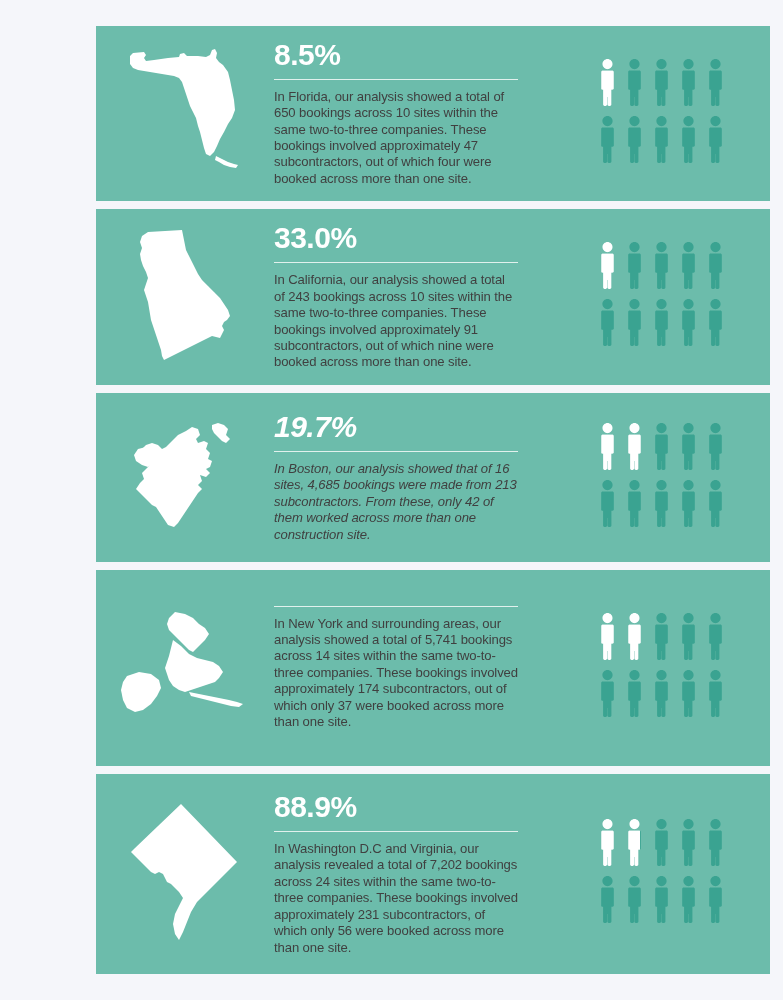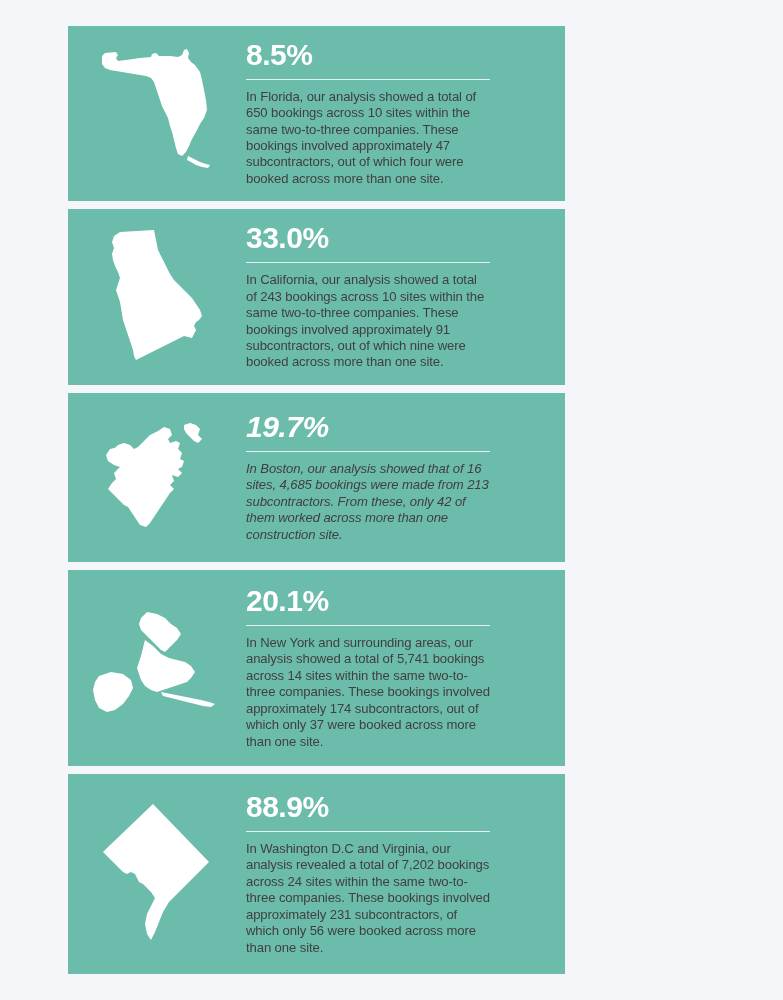--- a/index.html
+++ b/index.html
@@ -16,22 +16,22 @@
   }
   #infographic {
     position: relative;
     width: 783px;
     height: 1000px;
     background: #f5f6fa;
     box-sizing: border-box;
   }
   .panel {
     position: absolute;
-    left: 68px;
-    width: 497px;
+    left: 96px;
+    width: 674px;
     background: #6cbcab;
     box-sizing: border-box;
     overflow: hidden;
   }
   
   .map-wrap {
     position: absolute;
     left: 0;
     top: 0;
     width: 175px;
@@ -412,21 +412,20 @@
   <div class="panel" style="top:570px; height:196px;">
     <div class="map-wrap">
       <svg width="130" height="125" viewBox="0 0 130 125" aria-hidden="true">
         <path class="map-shape" d="M56 6 L66 8 L74 12 L80 18 L86 22 L90 28 L86 34 L82 38 L78 42 L74 46 L70 44 L66 40 L62 36 L58 32 L54 28 L50 24 L48 18 L50 12 Z"></path>
         <path class="map-shape" d="M54 34 L62 40 L70 48 L78 52 L86 54 L94 56 L100 60 L104 66 L100 72 L96 76 L90 78 L84 80 L78 82 L72 84 L66 86 L60 84 L54 80 L50 74 L48 68 L46 62 L48 56 L50 50 L52 42 Z"></path>
         <path class="map-shape" d="M70 86 L80 88 L90 90 L100 92 L110 94 L118 96 L124 98 L120 101 L112 100 L104 98 L96 96 L88 94 L80 92 L72 90 Z"></path>
         <path class="map-shape" d="M8 70 L20 66 L32 68 L40 74 L42 82 L38 90 L32 98 L24 104 L16 106 L8 102 L4 94 L2 84 L4 76 Z"></path>
       </svg>
     </div>
     <div class="text-col">
-      <div class="pct">20.1%</div>
       <div class="rule"></div>
       <p class="body-text">In New York and surrounding areas, our analysis showed a total of 5,741 bookings across 14 sites within the same two-to-three companies. These bookings involved approximately 174 subcontractors, out of which only 37 were booked across more than one site.</p>
     </div>
     <div class="people-col">
       <div class="people-grid">
           <div class="person">
             <div class="layer base">
               <svg viewBox="0 0 23 50" preserveAspectRatio="none">
                 <path d="M11.5 2 C14.3 2 16.6 4.3 16.6 7.1 C16.6 9.9 14.3 12.2 11.5 12.2 C8.7 12.2 6.4 9.9 6.4 7.1 C6.4 4.3 8.7 2 11.5 2 Z M5.2 15 C5.2 14.2 5.9 13.6 6.7 13.6 L16.3 13.6 C17.1 13.6 17.8 14.2 17.8 15 L17.8 31.5 C17.8 32.2 17.3 32.7 16.6 32.7 L15.4 32.7 L15.4 47.5 C15.4 48.3 14.8 48.9 14 48.9 L12.8 48.9 C12 48.9 11.4 48.3 11.4 47.5 L11.4 40 L11.1 40 L11.1 47.5 C11.1 48.3 10.5 48.9 9.7 48.9 L8.5 48.9 C7.7 48.9 7.1 48.3 7.1 47.5 L7.1 32.7 L6 32.7 C5.4 32.7 5.2 32.2 5.2 31.5 Z"></path>
               </svg>

